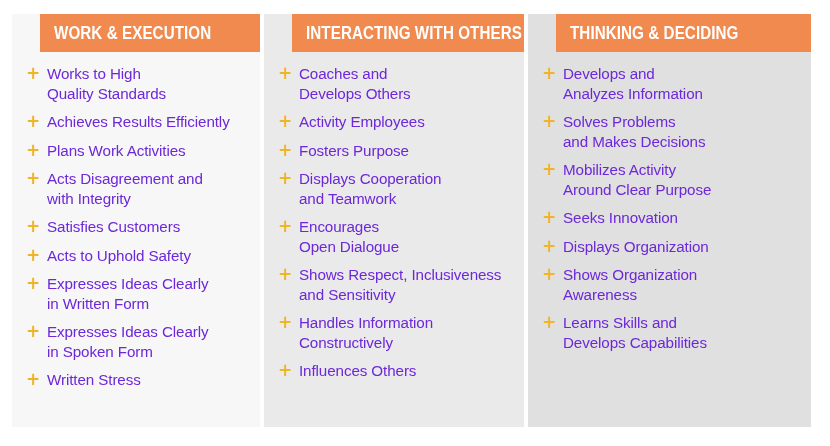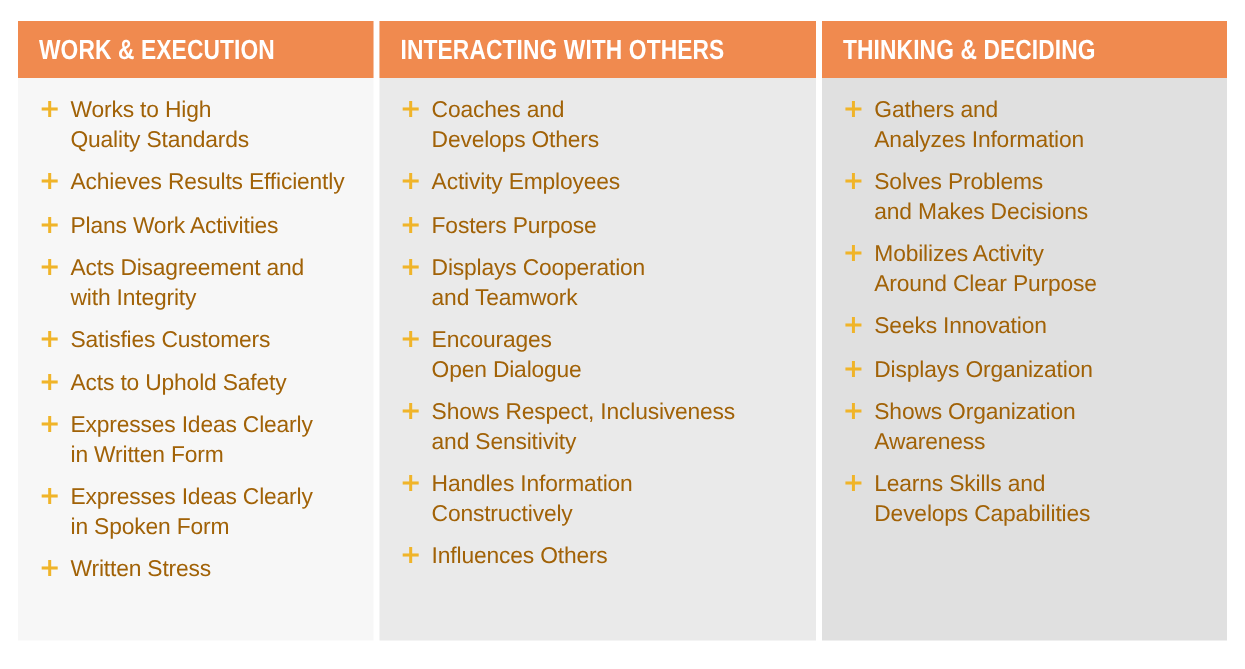--- a/index.html
+++ b/index.html
@@ -25,37 +25,38 @@
   }
 
   .column {
     position: relative;
     display: flex;
     flex-direction: column;
     box-sizing: border-box;
   }
 
   .col-1 { width: 248px; background: #f7f7f7; }
-  .col-2 { width: 305px; background: #eaeaea; }
+  .col-2 { width: 260px; background: #eaeaea; }
   .col-3 { width: 283px; background: #e0e0e0; justify-content: center; }
 
   .col-gap {
     width: 4px;
     background: #ffffff;
     flex: 0 0 4px;
   }
 
   .col-header {
     height: 38px;
     background: #f08a4f;
     display: flex;
     align-items: center;
     box-sizing: border-box;
     padding-left: 14px;
     flex: 0 0 38px;
+    margin-left: 28px;
   }
 
   .col-header-title {
     color: #ffffff;
     font-size: 18.5px;
     font-weight: bold;
     letter-spacing: 0.1px;
     text-transform: uppercase;
     white-space: nowrap;
     transform: scaleX(0.82);
@@ -83,21 +84,21 @@
     color: #f0b429;
     font-size: 17px;
     line-height: 11px;
     font-weight: bold;
     text-align: center;
     font-family: "DejaVu Sans", sans-serif;
   }
 
   .item-text {
     flex: 1 1 auto;
-    color: #a16207;
+    color: #6d28d9;
     font-size: 15.2px;
     line-height: 19.5px;
     letter-spacing: -0.1px;
     white-space: pre-line;
   }
 </style>
 </head>
 <body>
 
 <div class="board">
@@ -199,21 +200,21 @@
 
   <div class="col-gap"></div>
 
   <div class="column col-3">
     <div class="col-header">
       <span class="col-header-title">THINKING &amp; DECIDING</span>
     </div>
     <div class="col-body">
       <div class="item">
         <span class="item-bullet">+</span>
-        <span class="item-text">Gathers and
+        <span class="item-text">Develops and
 Analyzes Information</span>
       </div>
       <div class="item">
         <span class="item-bullet">+</span>
         <span class="item-text">Solves Problems
 and Makes Decisions</span>
       </div>
       <div class="item">
         <span class="item-bullet">+</span>
         <span class="item-text">Mobilizes Activity

